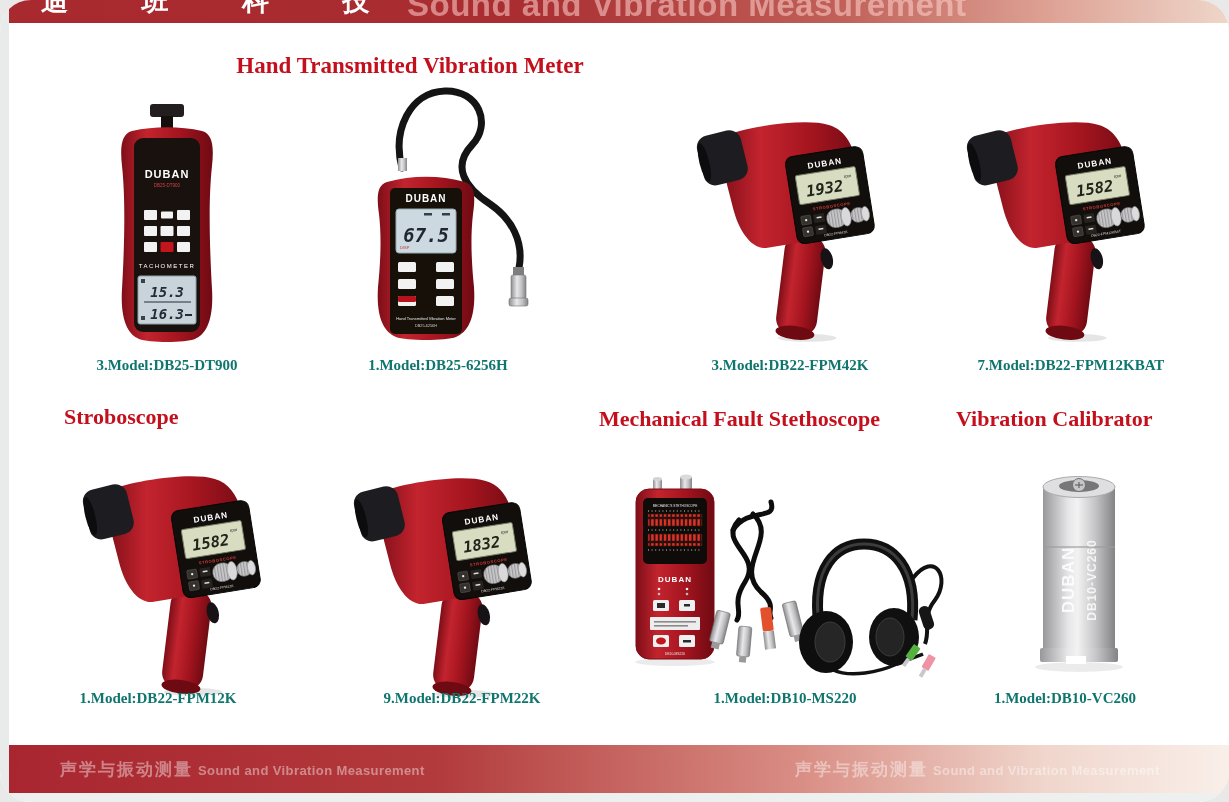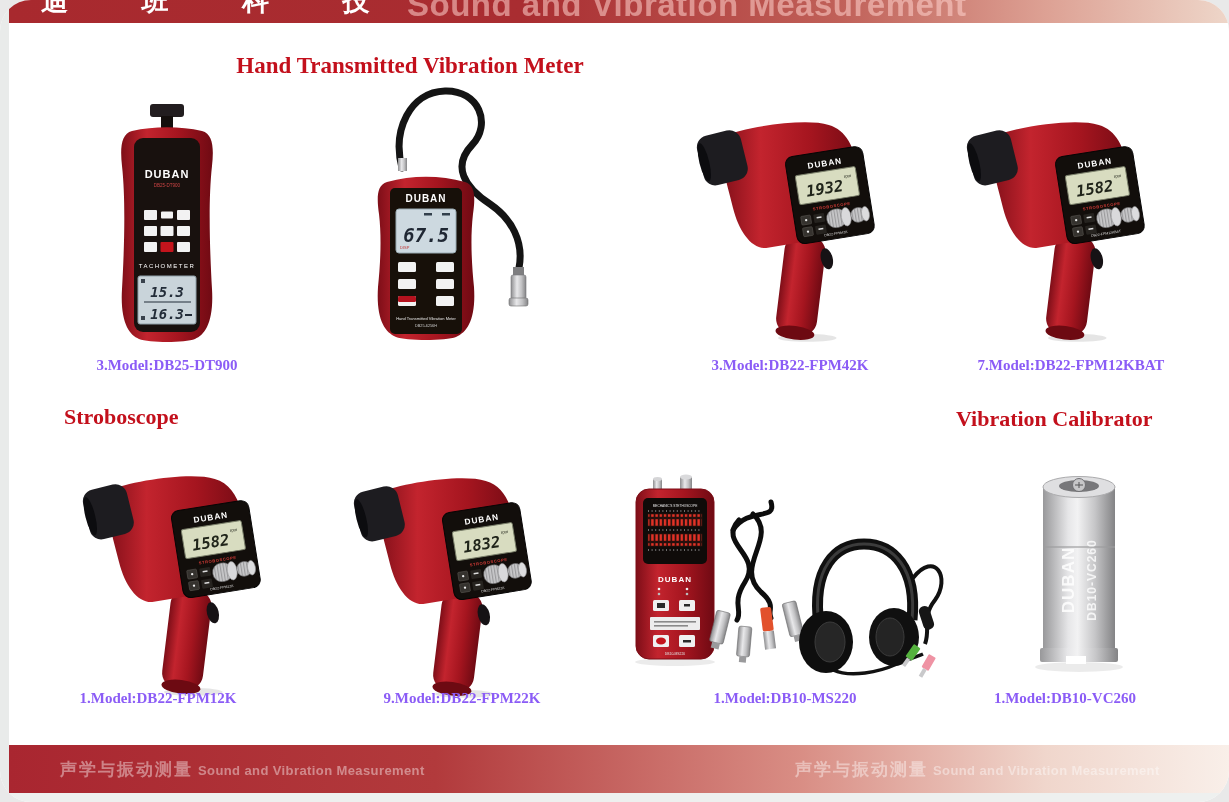--- a/index.html
+++ b/index.html
@@ -17,21 +17,21 @@
                color:rgba(255,212,206,0.55); white-space:nowrap; letter-spacing:0.5px; }
 
   
   .heading { position:absolute; font-family:"Liberation Serif",serif; font-weight:bold;
              color:#c3101c; white-space:nowrap; }
   #h-htvm   { left:180px; top:53px;  width:460px; text-align:center; font-size:23px; }
   #h-strobe { left:64px;  top:404px; font-size:22px; }
   #h-steth  { left:599px; top:406px; font-size:22px; }
   #h-cal    { left:956px; top:406px; font-size:22px;font-family:Liberation Serif, serif; }
   .caption { position:absolute; width:260px; text-align:center; font-family:"Liberation Serif",serif;
-             font-weight:bold; font-size:15px; color:#8b5cf6; white-space:nowrap; }
+             font-weight:bold; font-size:15px; color:#0f766e; white-space:nowrap; }
 
   .product { position:absolute; }
 
   
   .footerbar { position:absolute; left:9px; top:745px; width:1220px; height:48px; z-index:5;
                background:linear-gradient(90deg,#a92630 0%,#b23a3c 35%,#d98e85 65%,#f0d6cc 85%,#f9efe9 100%); }
   .footer-label { position:absolute; top:13px; white-space:nowrap; color:rgba(255,255,255,0.42); font-weight:bold; }
   .footer-label .cn { font-size:17px; letter-spacing:2px;margin-top:20px; }
   .footer-label .en { font-size:13px; margin-left:5px; letter-spacing:0.4px; }
   #footer-left  { left:51px; }
@@ -48,20 +48,21 @@
 <div class="page">
   <div class="left-strip"></div>
 
   <div class="topbar">
     <div class="topbar-cn">迪 班 科 技</div>
     <div class="topbar-en">Sound and Vibration Measurement</div>
   </div>
 
   <div class="heading" id="h-htvm">Hand Transmitted Vibration Meter</div>
   <div class="heading" id="h-strobe">Stroboscope</div>
+  <div class="heading" id="h-steth">Mechanical Fault Stethoscope</div>
   <div class="heading" id="h-cal">Vibration Calibrator</div>
 
   <svg width="0" height="0" style="position:absolute" aria-hidden="true">
     <defs>
       <linearGradient id="redBody" x1="0" y1="0" x2="1" y2="0">
         <stop offset="0" stop-color="#7e0e18"></stop>
           <stop offset="0.28" stop-color="#c3242e"></stop>
         <stop offset="0.62" stop-color="#a5151f"></stop>
           <stop offset="1" stop-color="#6f0a13"></stop>
       </linearGradient>
@@ -397,20 +398,21 @@
       <line x1="75" y1="22" x2="75" y2="28" stroke="#555557" stroke-width="1"></line>
       <rect x="39" y="86" width="72" height="2" fill="#9c9c9e" opacity="0.6"></rect>
       <rect x="36" y="188" width="78" height="14" rx="2" fill="url(#cylG)"></rect>
       <rect x="62" y="196" width="20" height="8" fill="#ffffff"></rect>
       <text x="66" y="124" transform="rotate(-90 66 120)" text-anchor="middle" class="svg-brand" font-size="17" opacity="0.85">DUBAN</text>
       <text x="88" y="124" transform="rotate(-90 88 120)" text-anchor="middle" class="svg-brand" font-size="12" opacity="0.8">DB10-VC260</text>
     </svg>
   </div>
 
   <div class="caption" style="left:37px;top:357px">3.Model:DB25-DT900</div>
+  <div class="caption" style="left:308px;top:357px">1.Model:DB25-6256H</div>
   <div class="caption" style="left:660px;top:357px">3.Model:DB22-FPM42K</div>
   <div class="caption" style="left:941px;top:357px">7.Model:DB22-FPM12KBAT</div>
   <div class="caption" style="left:28px;top:690px">1.Model:DB22-FPM12K</div>
   <div class="caption" style="left:332px;top:690px">9.Model:DB22-FPM22K</div>
   <div class="caption" style="left:655px;top:690px">1.Model:DB10-MS220</div>
   <div class="caption" style="left:935px;top:690px">1.Model:DB10-VC260</div>
 
   <div class="footerbar">
     <div class="footer-label" id="footer-left">
       <span class="cn">声学与振动测量</span><span class="en">Sound and Vibration Measurement</span>

